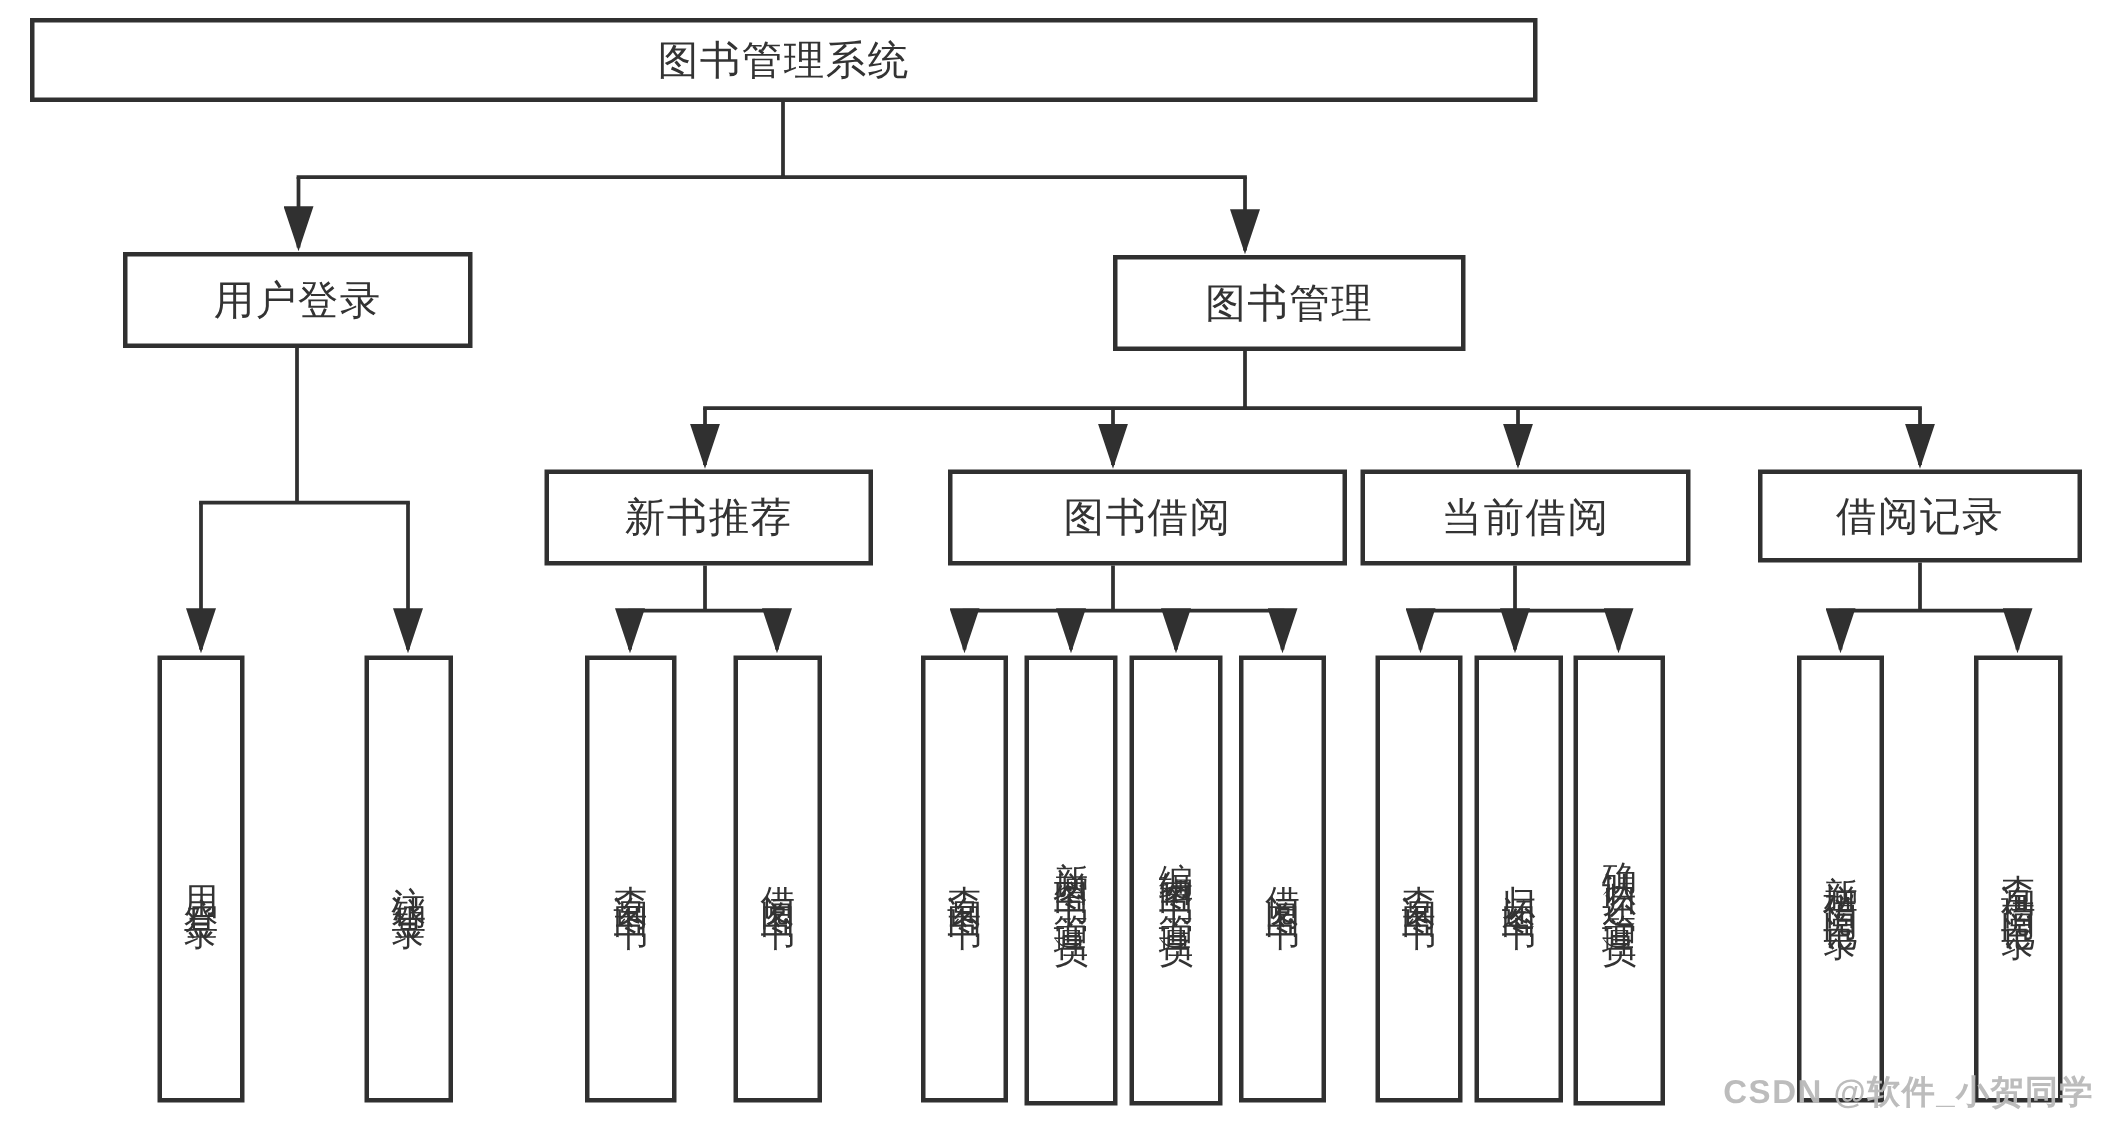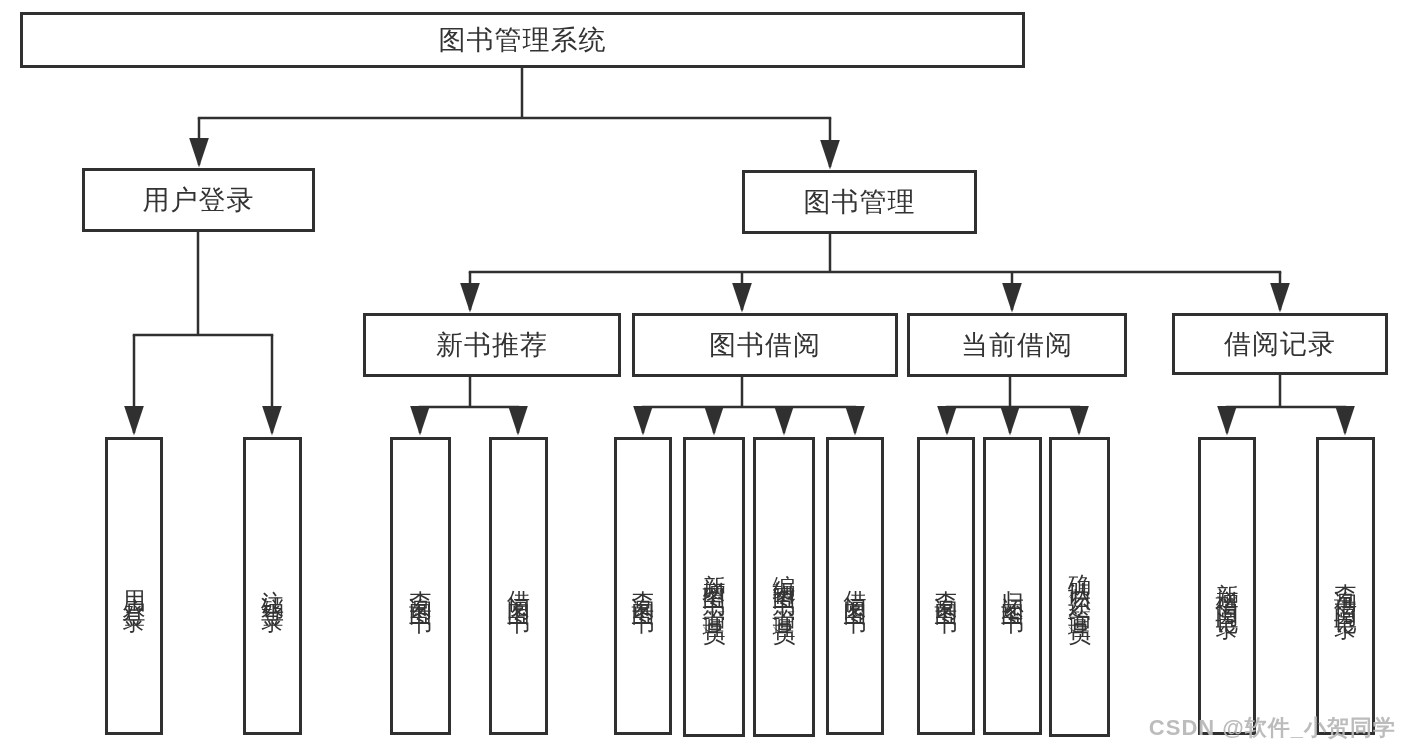--- a/index.html
+++ b/index.html
@@ -70,21 +70,21 @@
     <path class="shaft" marker-end="url(#arrow)" d="M1079,407 V433"></path>
     <path class="shaft" marker-end="url(#arrow)" d="M1227,407 V433"></path>
     <path class="shaft" marker-end="url(#arrow)" d="M1345,407 V433"></path>
   </svg>
 
   <div class="node" style="left:20px;top:12px;width:1005px;height:56px;">图书管理系统</div>
 
   <div class="node" style="left:82px;top:168px;width:233px;height:64px;">用户登录</div>
   <div class="node" style="left:712px;top:170px;width:235px;height:64px;margin-left:30px;">图书管理</div>
 
-  <div class="node" style="left:363px;top:313px;width:258px;height:64px;">新书推荐</div>
+  <div class="node" style="left:363px;top:313px;width:219px;height:64px;">新书推荐</div>
   <div class="node" style="left:632px;top:313px;width:266px;height:64px;">图书借阅</div>
   <div class="node" style="left:907px;top:313px;width:220px;height:64px;">当前借阅</div>
   <div class="node" style="left:1172px;top:313px;width:216px;height:62px;">借阅记录</div>
 
   <div class="node vert" style="left:105px;top:437px;width:58px;height:298px;">用户登录</div>
   <div class="node vert" style="left:243px;top:437px;width:59px;height:298px;">注销登录</div>
 
   <div class="node vert" style="left:390px;top:437px;width:61px;height:298px;">查询图书</div>
   <div class="node vert" style="left:489px;top:437px;width:59px;height:298px;">借阅图书</div>
 

